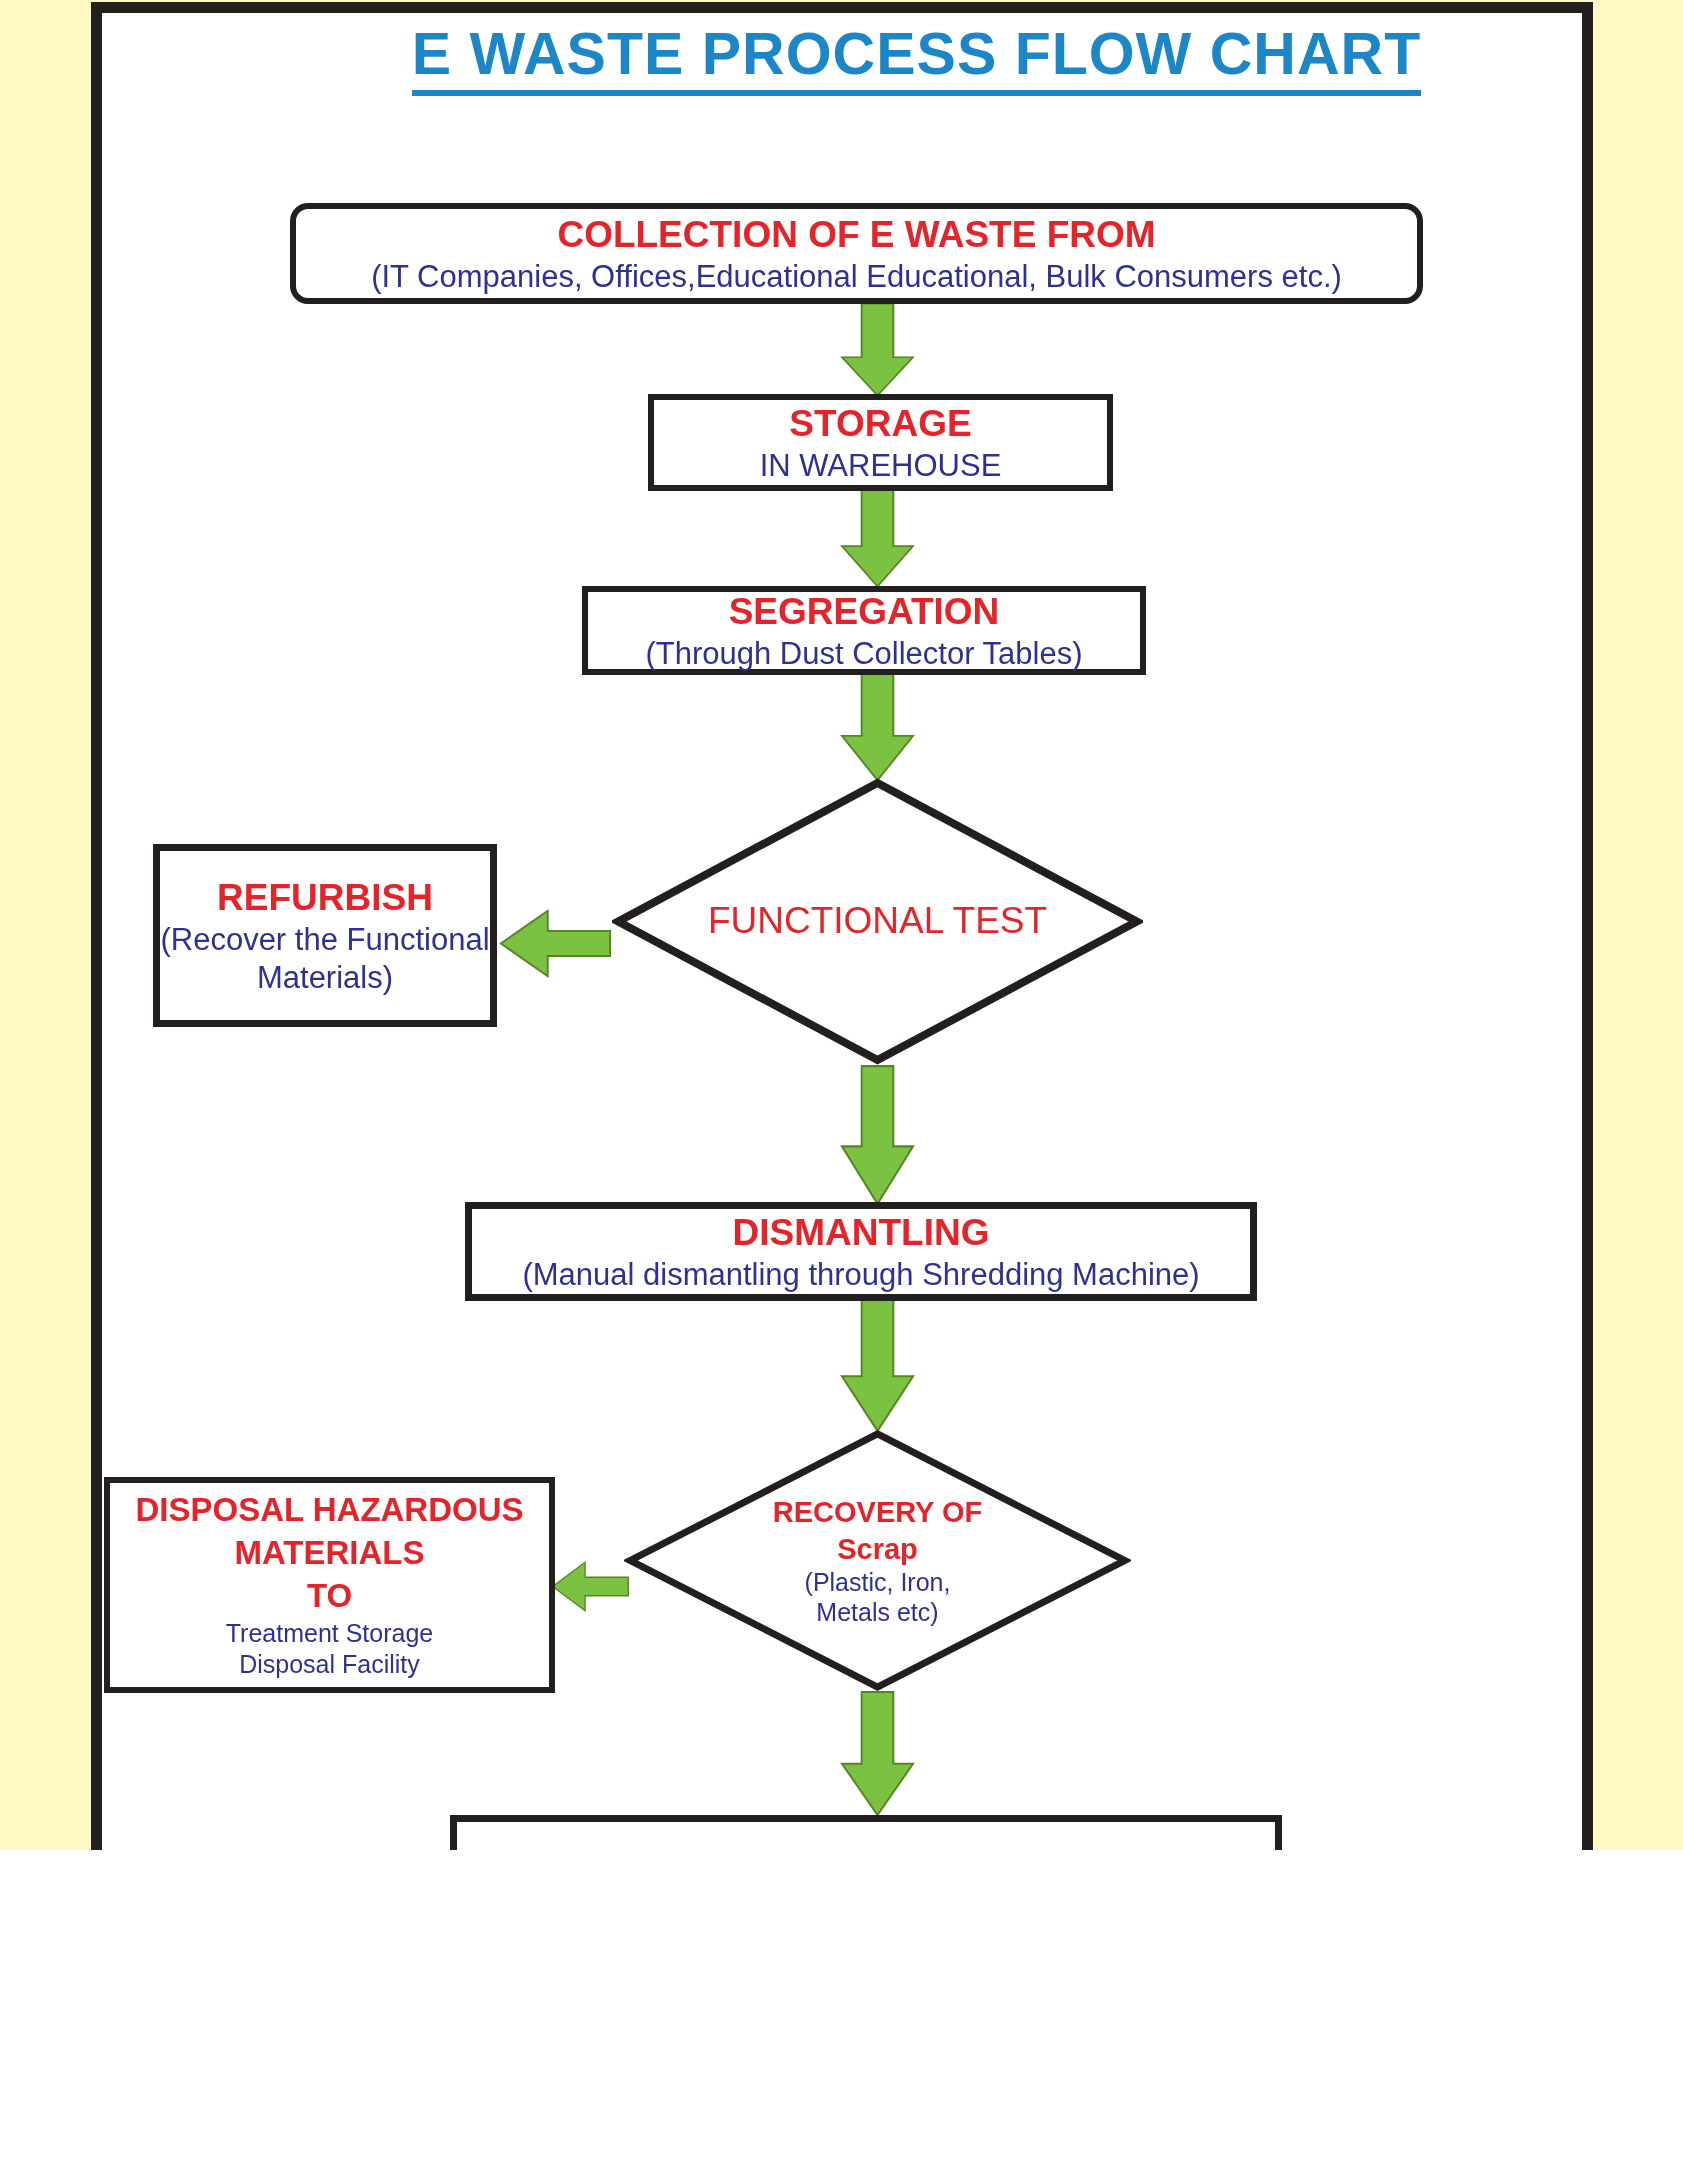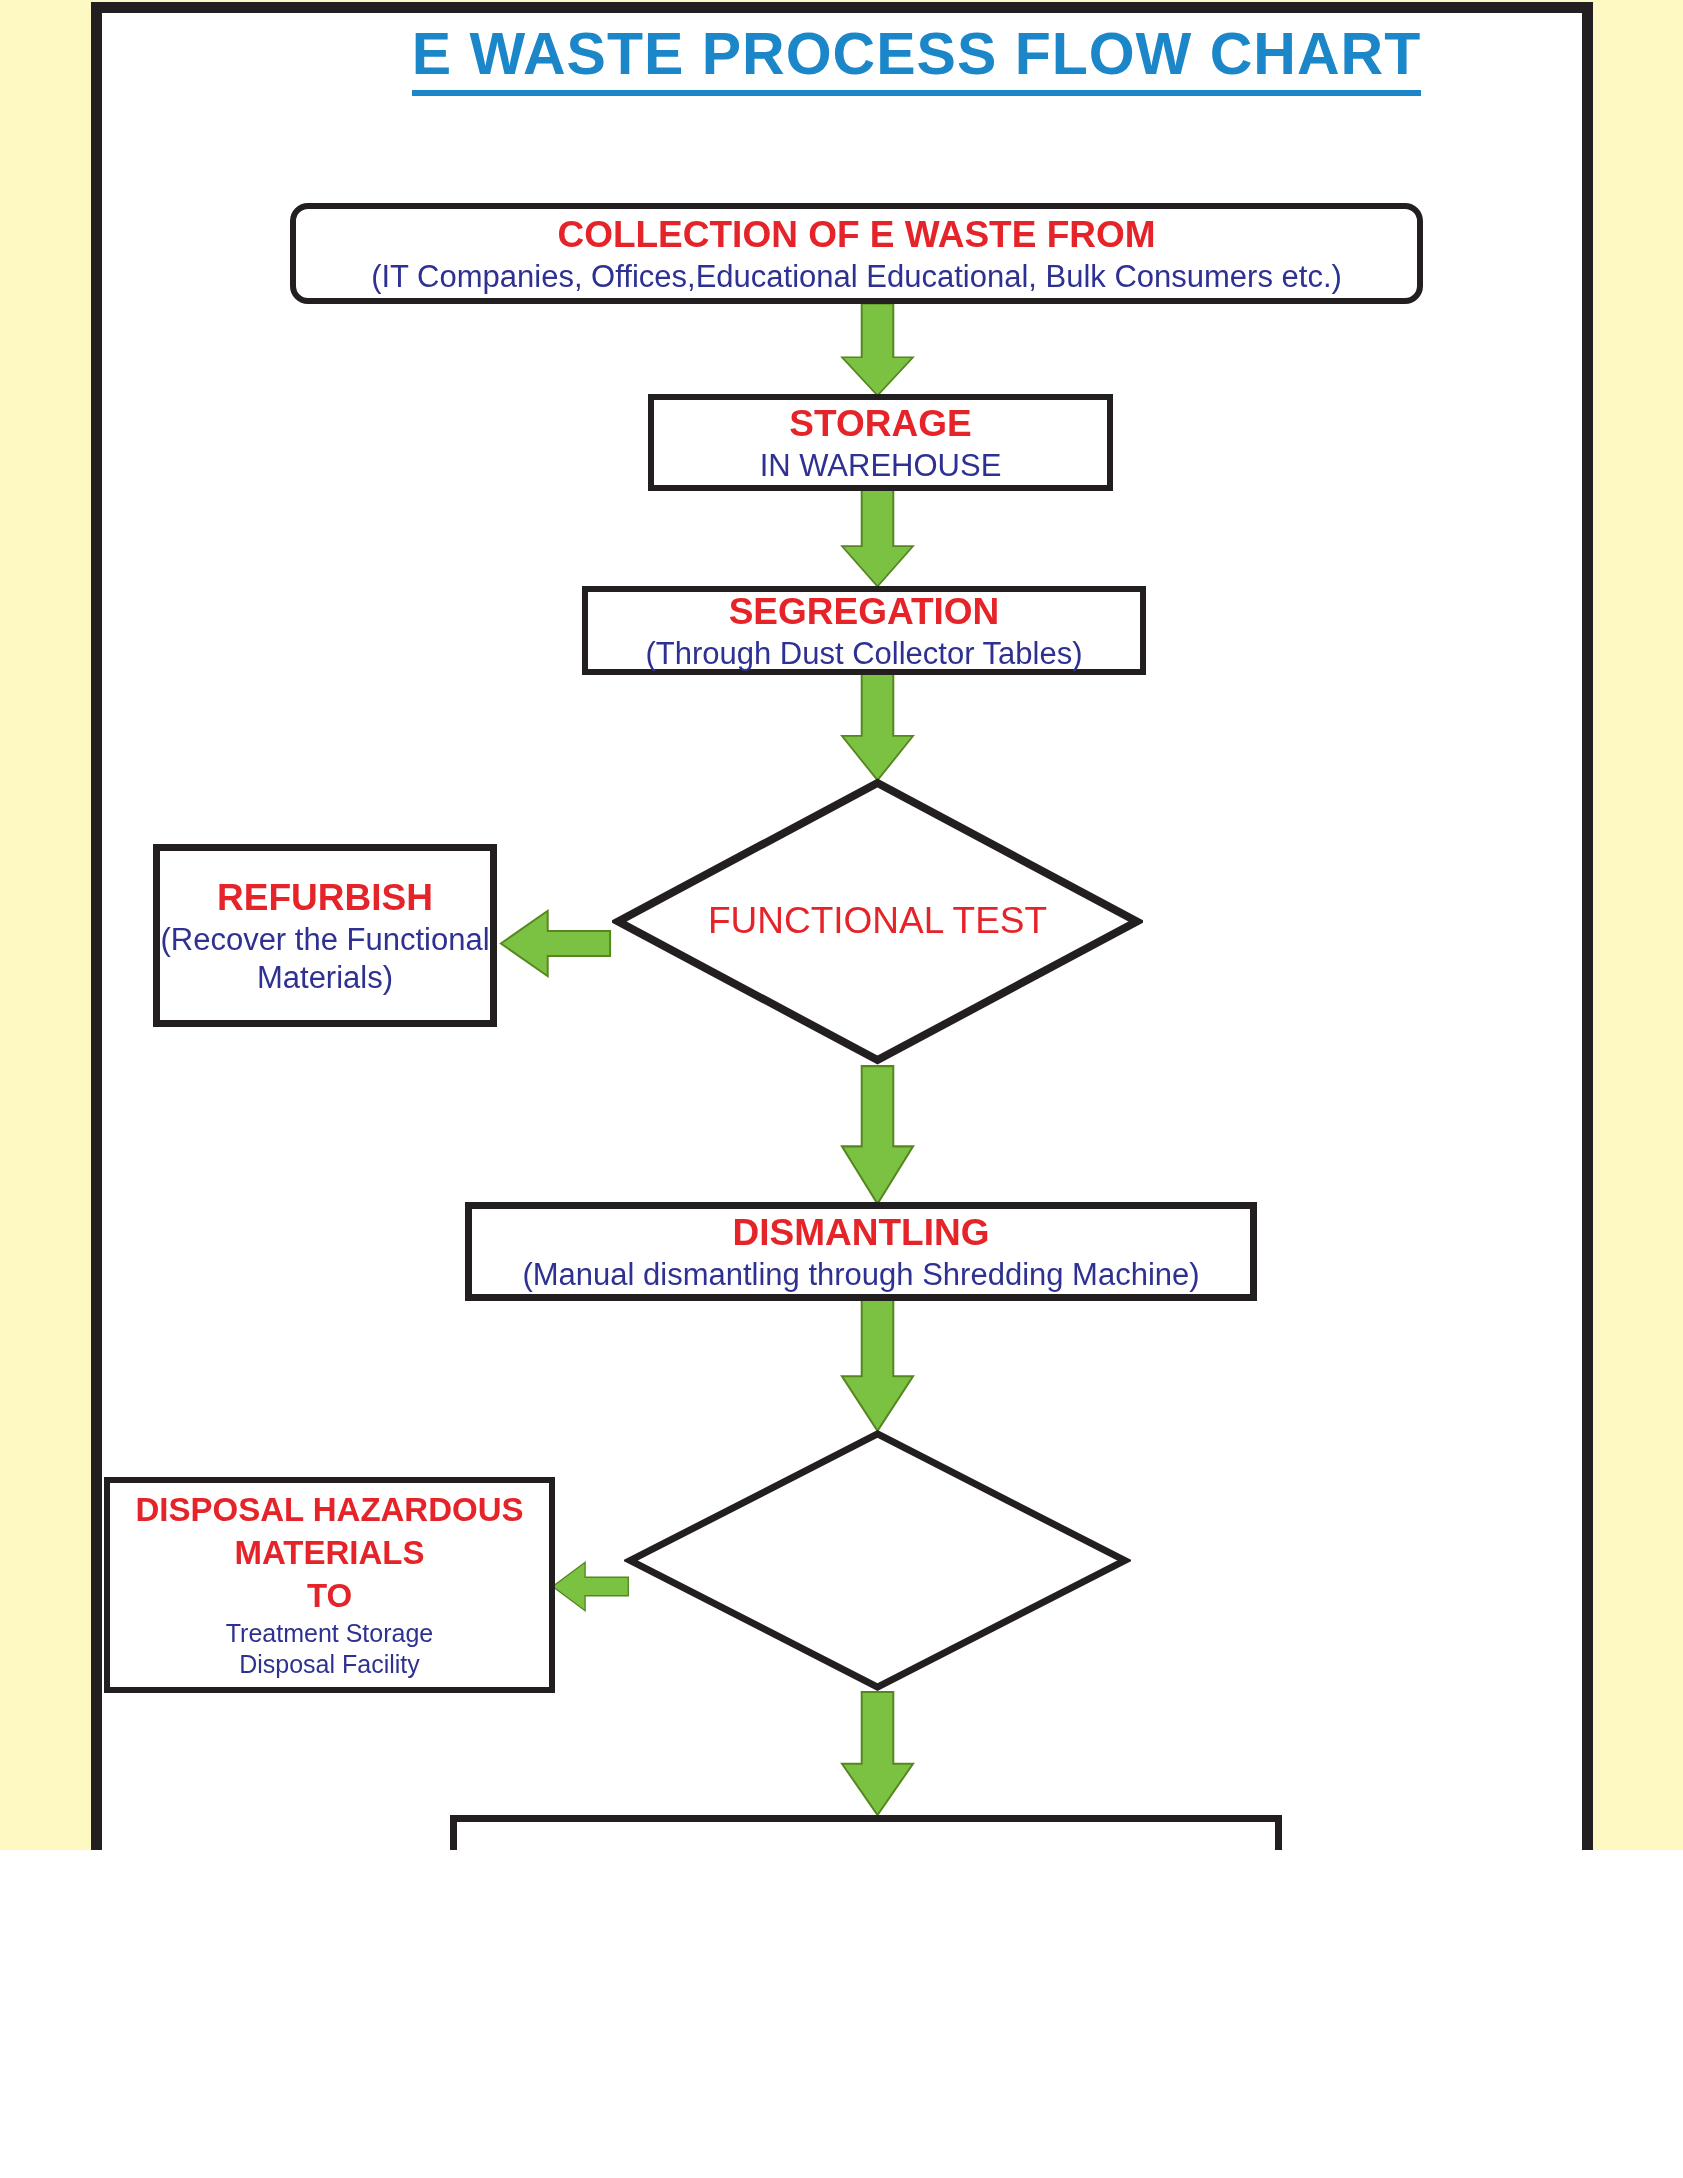--- a/index.html
+++ b/index.html
@@ -97,20 +97,26 @@
   </div>
 
   <div class="box b7" style="left:465px;top:1202px;width:792px;height:99px;">
     <div class="heading">DISMANTLING</div>
     <div class="sub">(Manual dismantling through Shredding Machine)</div>
   </div>
 
   <svg class="diamond" style="left:624px;top:1429px;" width="507" height="263" viewBox="0 0 512 266">
     <polygon points="256,5 506,133 256,261 6,133" stroke-width="7"></polygon>
   </svg>
+  <div class="diamond-label" style="left:624px;top:1429px;width:507px;height:263px;">
+    <div class="rheading">RECOVERY OF</div>
+    <div class="rheading">Scrap</div>
+    <div class="rsub">(Plastic, Iron,</div>
+    <div class="rsub">Metals etc)</div>
+  </div>
 
   <div class="box" style="left:104px;top:1477px;width:451px;height:216px;">
     <div class="dpheading">DISPOSAL HAZARDOUS</div>
     <div class="dpheading">MATERIALS</div>
     <div class="dpheading">TO</div>
     <div class="dpsub">Treatment Storage</div>
     <div class="dpsub">Disposal Facility</div>
   </div>
 
   <div class="box b7" style="left:450px;top:1815px;width:832px;height:116px;font-family:Liberation Mono, monospace;">

